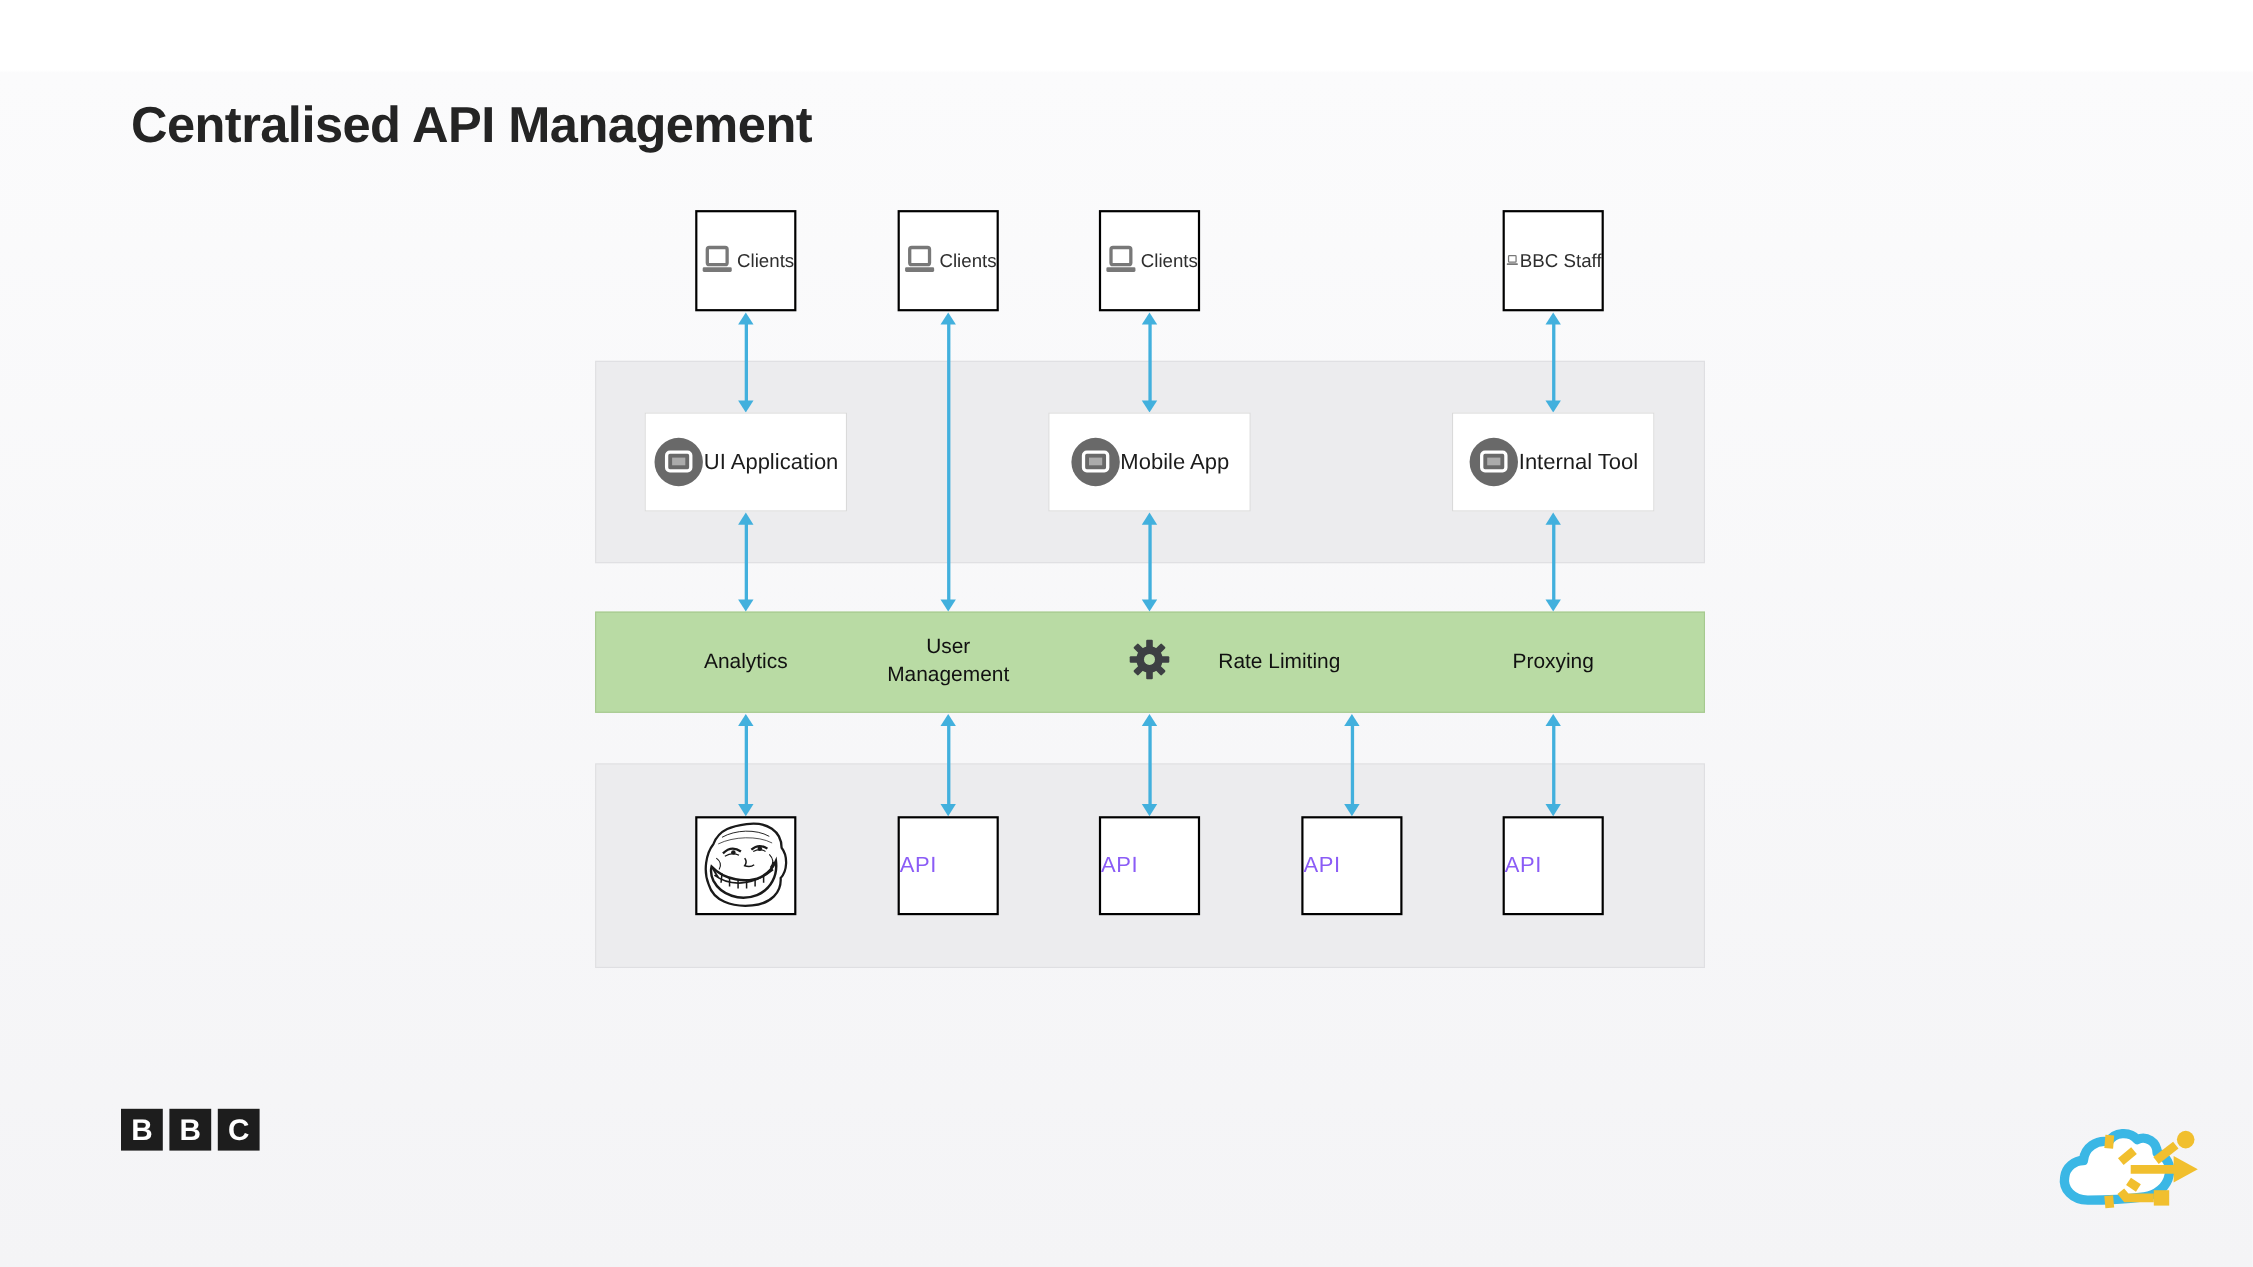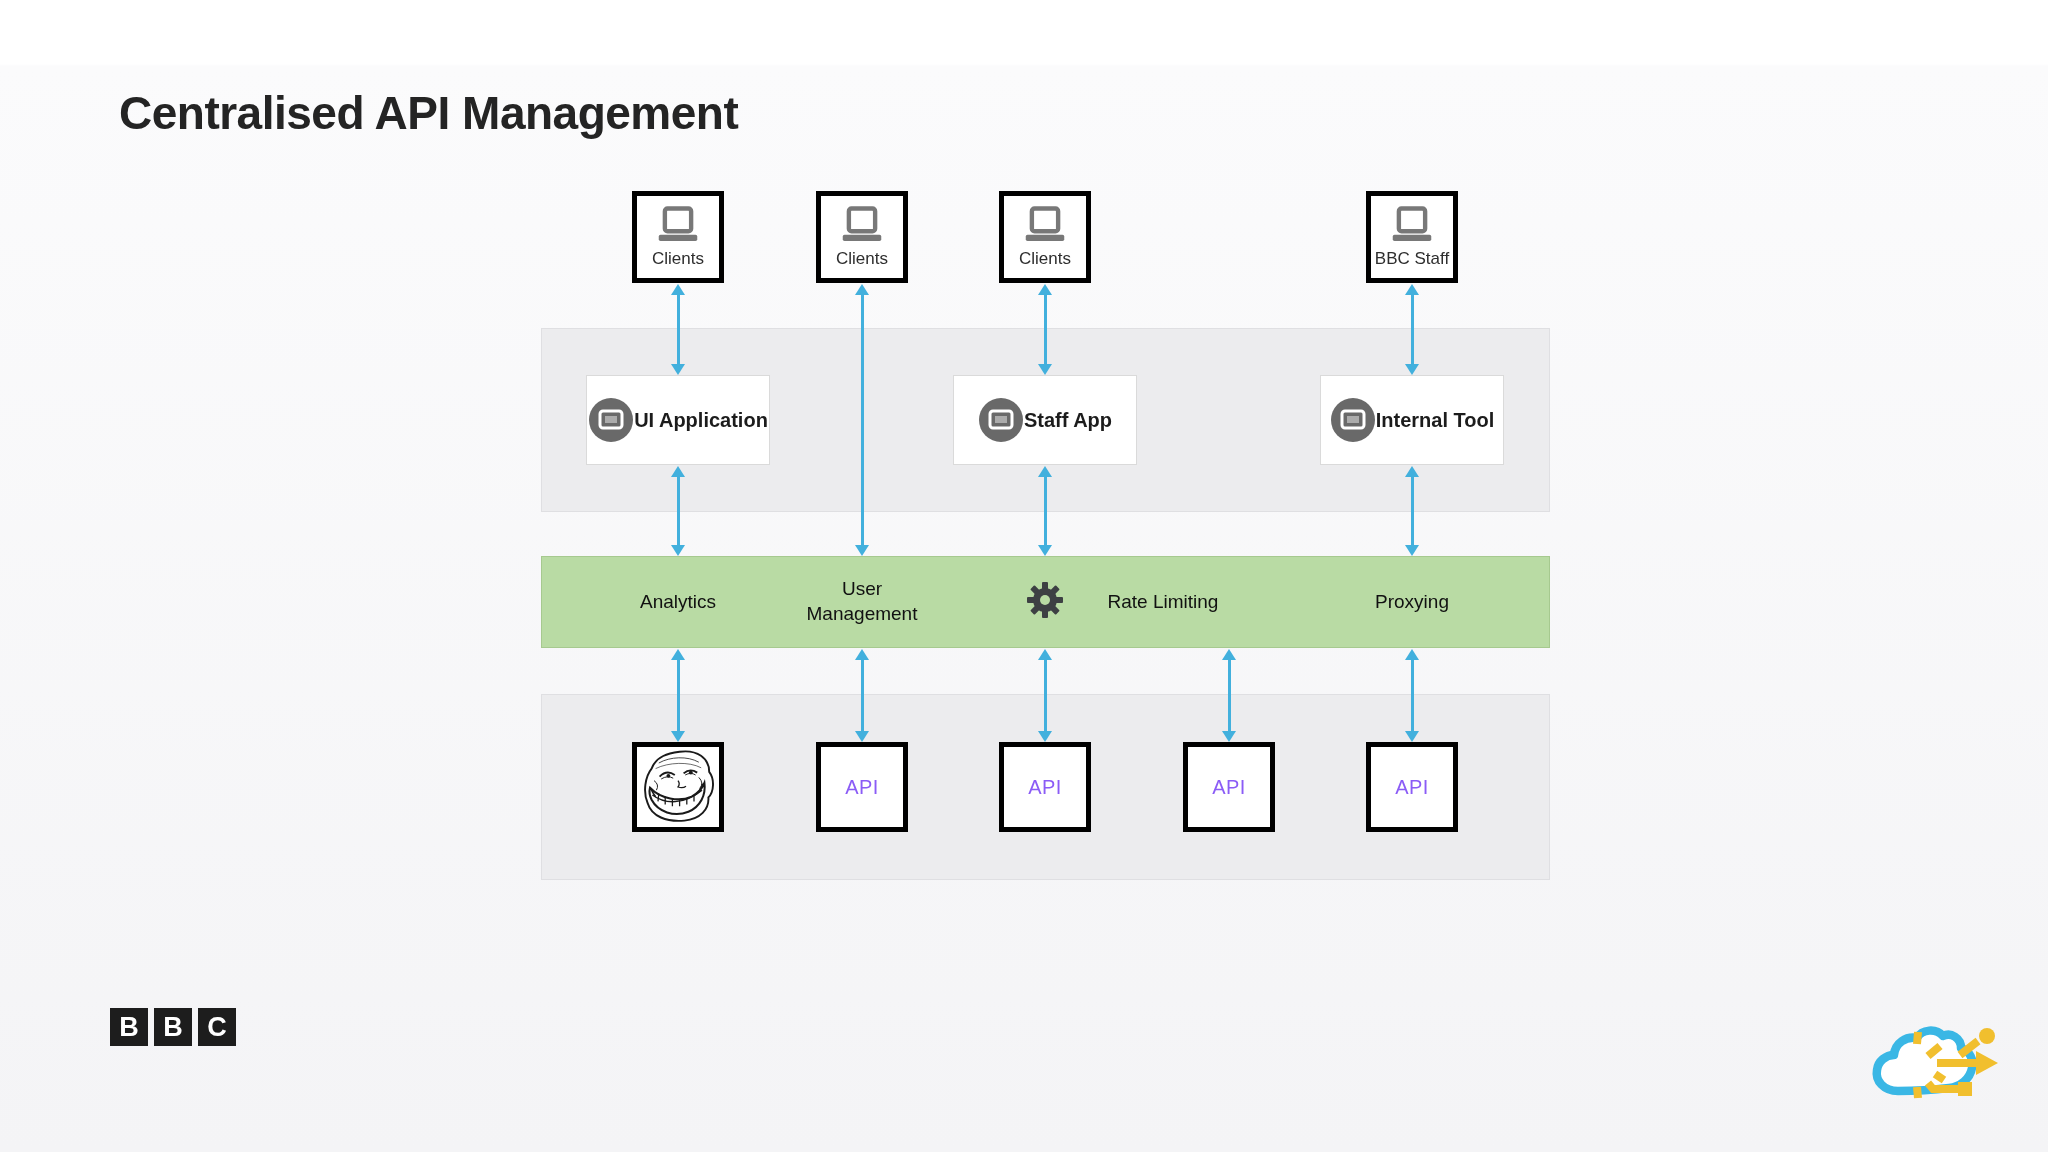--- a/index.html
+++ b/index.html
@@ -10,30 +10,30 @@
   .title{position:absolute;left:97px;top:86px;font-size:46px;font-weight:700;
          color:#242424;letter-spacing:-0.5px;}
 
   .band{position:absolute;left:519px;width:1009px;box-sizing:border-box;
         background:#ececee;border:1px solid #dfdfe2;}
   .band-apps{top:328px;height:184px;}
   .band-apis{top:694px;height:186px;}
   .band-green{top:556px;height:92px;background:#b9dba4;border:1px solid #a6c98f;}
 
   .node{position:absolute;width:92px;height:92px;box-sizing:border-box;background:#ffffff;
-        border:5px solid #000000;display:flex;flex-direction:column;align-items:center;
-        justify-content:center;}
+        border:2px solid #000000;display:flex;align-items:center;
+        }
   .node .lbl{font-size:17px;color:#2e2e2e;margin-top:2px;white-space:nowrap;}
   .client{top:191px;}
   .apibox{top:742px;width:92px;height:90px;}
   .apibox .api-lbl{font-size:20px;color:#8b5cf6;letter-spacing:0.5px;}
 
   .appbox{position:absolute;top:375px;width:184px;height:90px;box-sizing:border-box;
           background:#ffffff;border:1px solid #dadada;display:flex;align-items:center;
-          justify-content:center;font-weight:bold;}
+          justify-content:center;}
   .appbox .lbl{font-size:20px;color:#1c1c1c;white-space:nowrap;}
 
   .green-label{position:absolute;top:556px;height:92px;display:flex;align-items:center;
                justify-content:center;text-align:center;transform:translateX(-50%);
                font-size:19px;color:#111;line-height:1.3;width:160px;}
   .green-label.wrap{width:128px;}
   .gear-wrap{position:absolute;left:1023px;top:602px;transform:translate(-50%,-50%);}
 
   .varrow{position:absolute;width:16px;transform:translateX(-8px);}
   .varrow .shaft{position:absolute;left:50%;margin-left:-1.5px;top:8px;bottom:8px;
@@ -163,21 +163,21 @@
       <rect x="17" y="19" width="12" height="7" fill="#ababab"></rect>
     </svg>
     <span class="lbl">UI Application</span>
   </div>
   <div class="appbox" style="left:931px">
     <svg width="46" height="46" viewBox="0 0 46 46">
       <circle cx="23" cy="23" r="22" fill="#696969"></circle>
       <rect x="12" y="14" width="22" height="17" rx="3" fill="#696969" stroke="#ffffff" stroke-width="3"></rect>
       <rect x="17" y="19" width="12" height="7" fill="#ababab"></rect>
     </svg>
-    <span class="lbl">Staff App</span>
+    <span class="lbl">Mobile App</span>
   </div>
   <div class="appbox" style="left:1298px">
     <svg width="46" height="46" viewBox="0 0 46 46">
       <circle cx="23" cy="23" r="22" fill="#696969"></circle>
       <rect x="12" y="14" width="22" height="17" rx="3" fill="#696969" stroke="#ffffff" stroke-width="3"></rect>
       <rect x="17" y="19" width="12" height="7" fill="#ababab"></rect>
     </svg>
     <span class="lbl">Internal Tool</span>
   </div>
 

